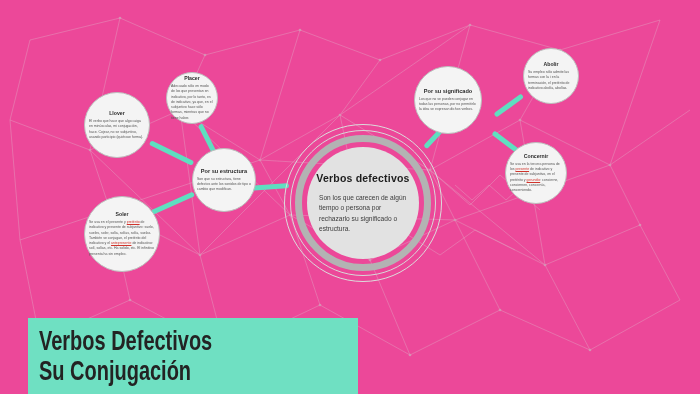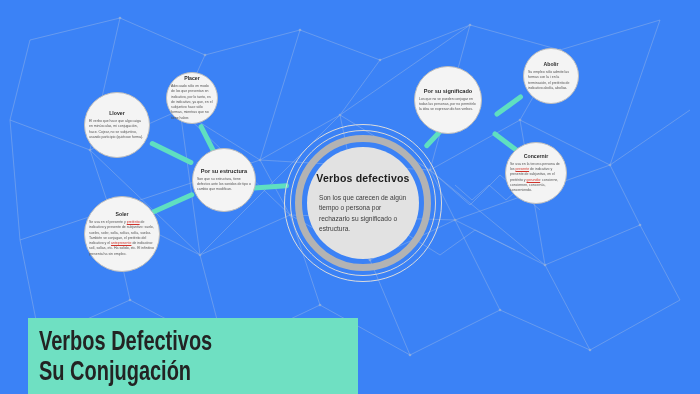--- a/index.html
+++ b/index.html
@@ -1,18 +1,18 @@
 <!DOCTYPE html>
 <html><head>
 <meta charset="utf-8">
 <style>
   html,body{margin:0;padding:0;}
   body{width:700px;height:394px;overflow:hidden;background:#f2f2f2;
        font-family:"Liberation Sans",sans-serif;position:relative;}
-  #stage{position:absolute;inset:0;width:700px;height:394px;overflow:hidden;background:#3b82f6;}
+  #stage{position:absolute;inset:0;width:700px;height:394px;overflow:hidden;background:#ec4899;}
 
   
   #netbg{position:absolute;left:0;top:0;width:700px;height:394px;opacity:.55;}
 
   
   .center-wrap{position:absolute;left:284px;top:124px;width:158px;height:158px;}
   .ring{position:absolute;border-radius:50%;box-sizing:border-box;}
   .ring.r0{left:0;top:0;width:158px;height:158px;border:1px solid #dcdcdc;}
   .ring.r1{left:6px;top:6px;width:146px;height:146px;border:1px solid #d8d8d8;}
   .ring.r2{left:11px;top:11px;width:136px;height:136px;border:7px solid #b3b3b3;}

